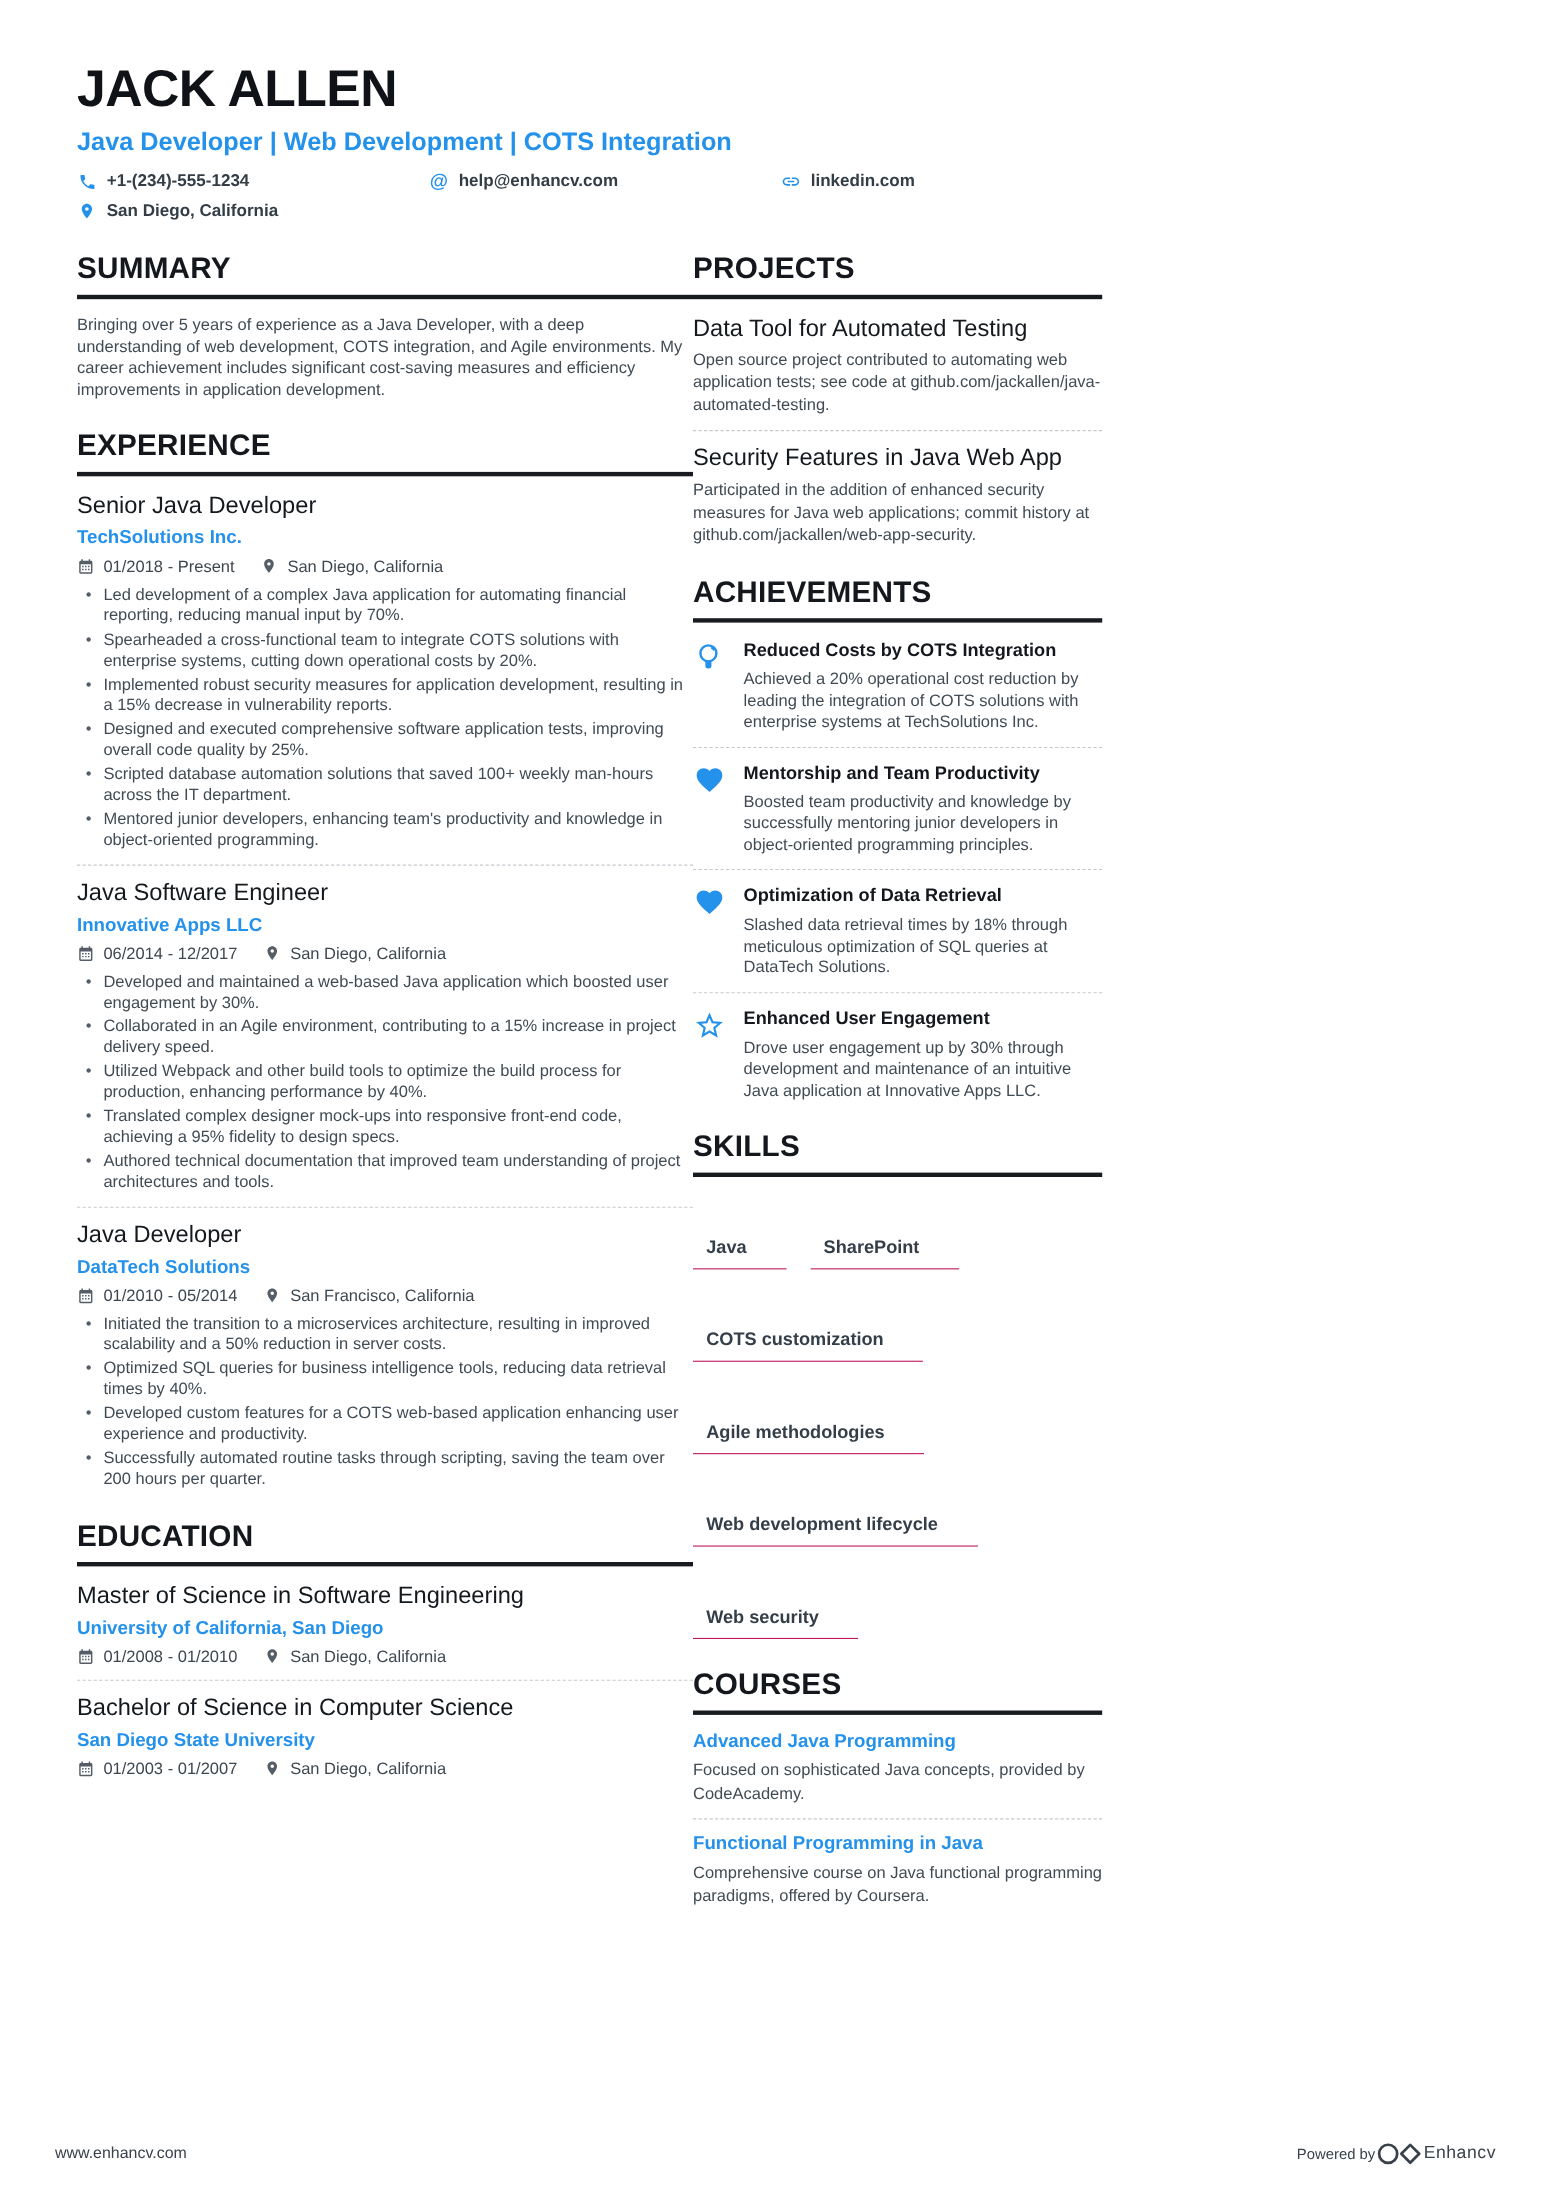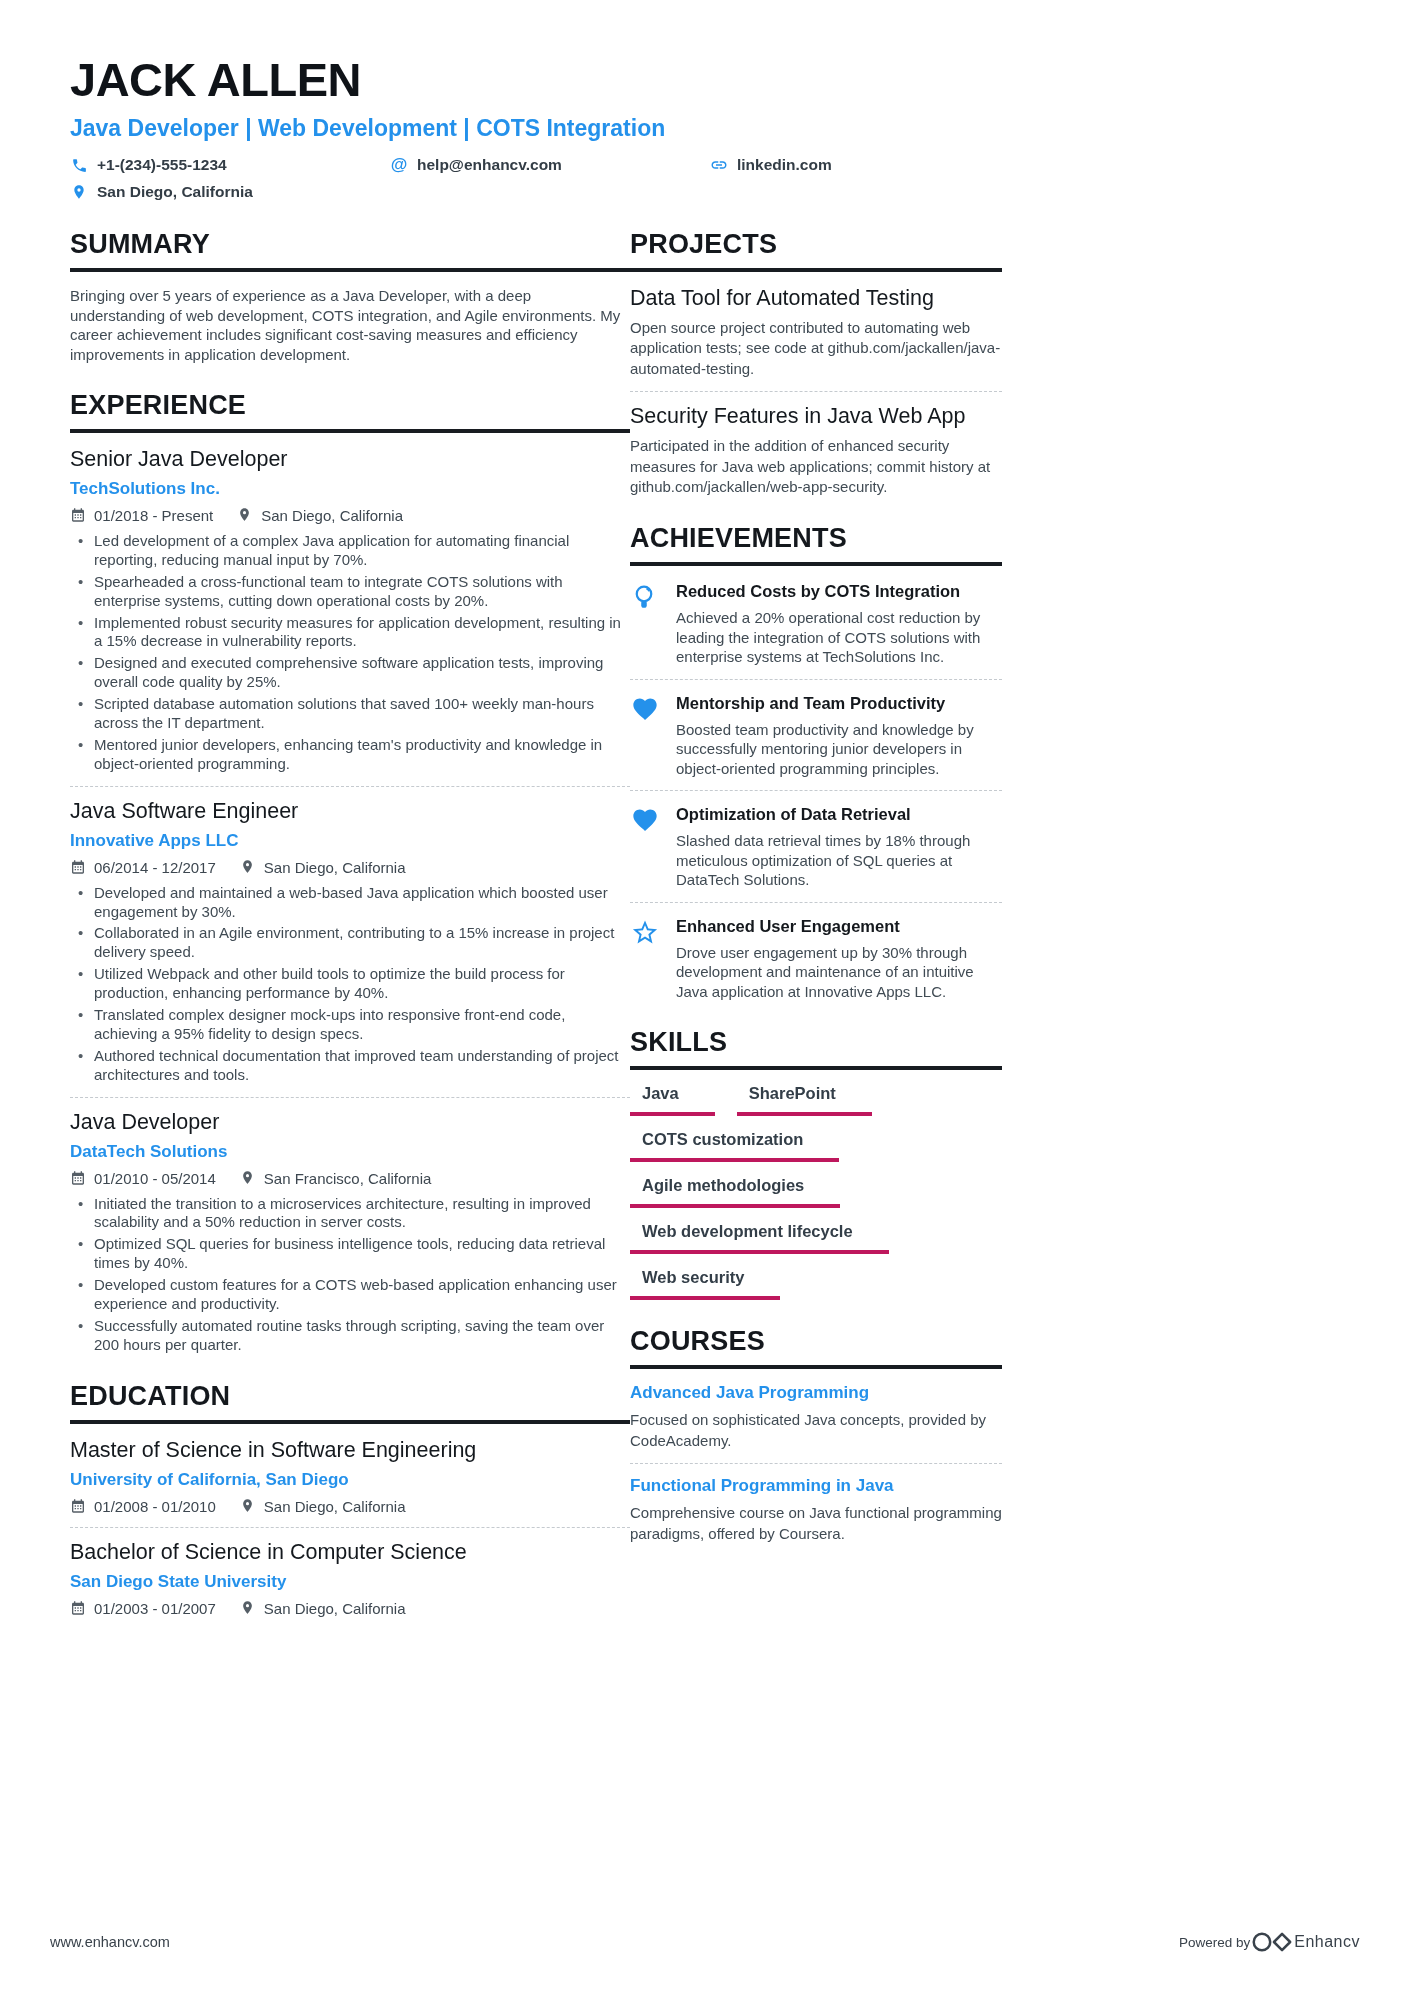--- a/index.html
+++ b/index.html
@@ -37,26 +37,26 @@
   .dash-sep{border-top:1px dashed #c5cacf;margin:12px 0 12px;}
   
   .proj-desc{font-size:15px;line-height:1.36;margin:0;color:#404b54;}
   .ach-item{display:grid;grid-template-columns:46px 1fr;align-items:start;}
   .ach-icon{padding-top:3px;}
   .ach-title{font-size:16.5px;font-weight:700;color:#14181d;margin:2px 0 7px;}
   .ach-desc{font-size:15px;line-height:1.3;margin:0;color:#404b54;}
   .skills-row{margin-bottom:14px;}
   .skill{
     display:inline-block;font-size:16.5px;font-weight:700;color:#333e48;
-    padding:0 36px 9px 12px;margin-right:22px;border-bottom:4px solid #be185d;
+    padding:0 36px 9px 12px;margin-right:22px;border-bottom:1px solid #be185d;margin-top:41px;
   }
   .course-title{font-size:17px;font-weight:700;color:#2491eb;margin:0 0 7px;}
   
   .footer{
-    position:absolute;left:50px;right:50px;bottom:40px;
+    position:absolute;left:50px;right:50px;bottom:24px;
     display:flex;justify-content:space-between;align-items:center;
   }
   .site-link{font-size:14.5px;color:#39424b;}
   .powered{display:flex;align-items:center;gap:0;}
   .powered-label{font-size:13.5px;color:#39424b;}
   .brand-name{font-size:16px;color:#39424b;letter-spacing:0.5px;}
   svg{display:block;}
 </style>
 </head>
 <body>

